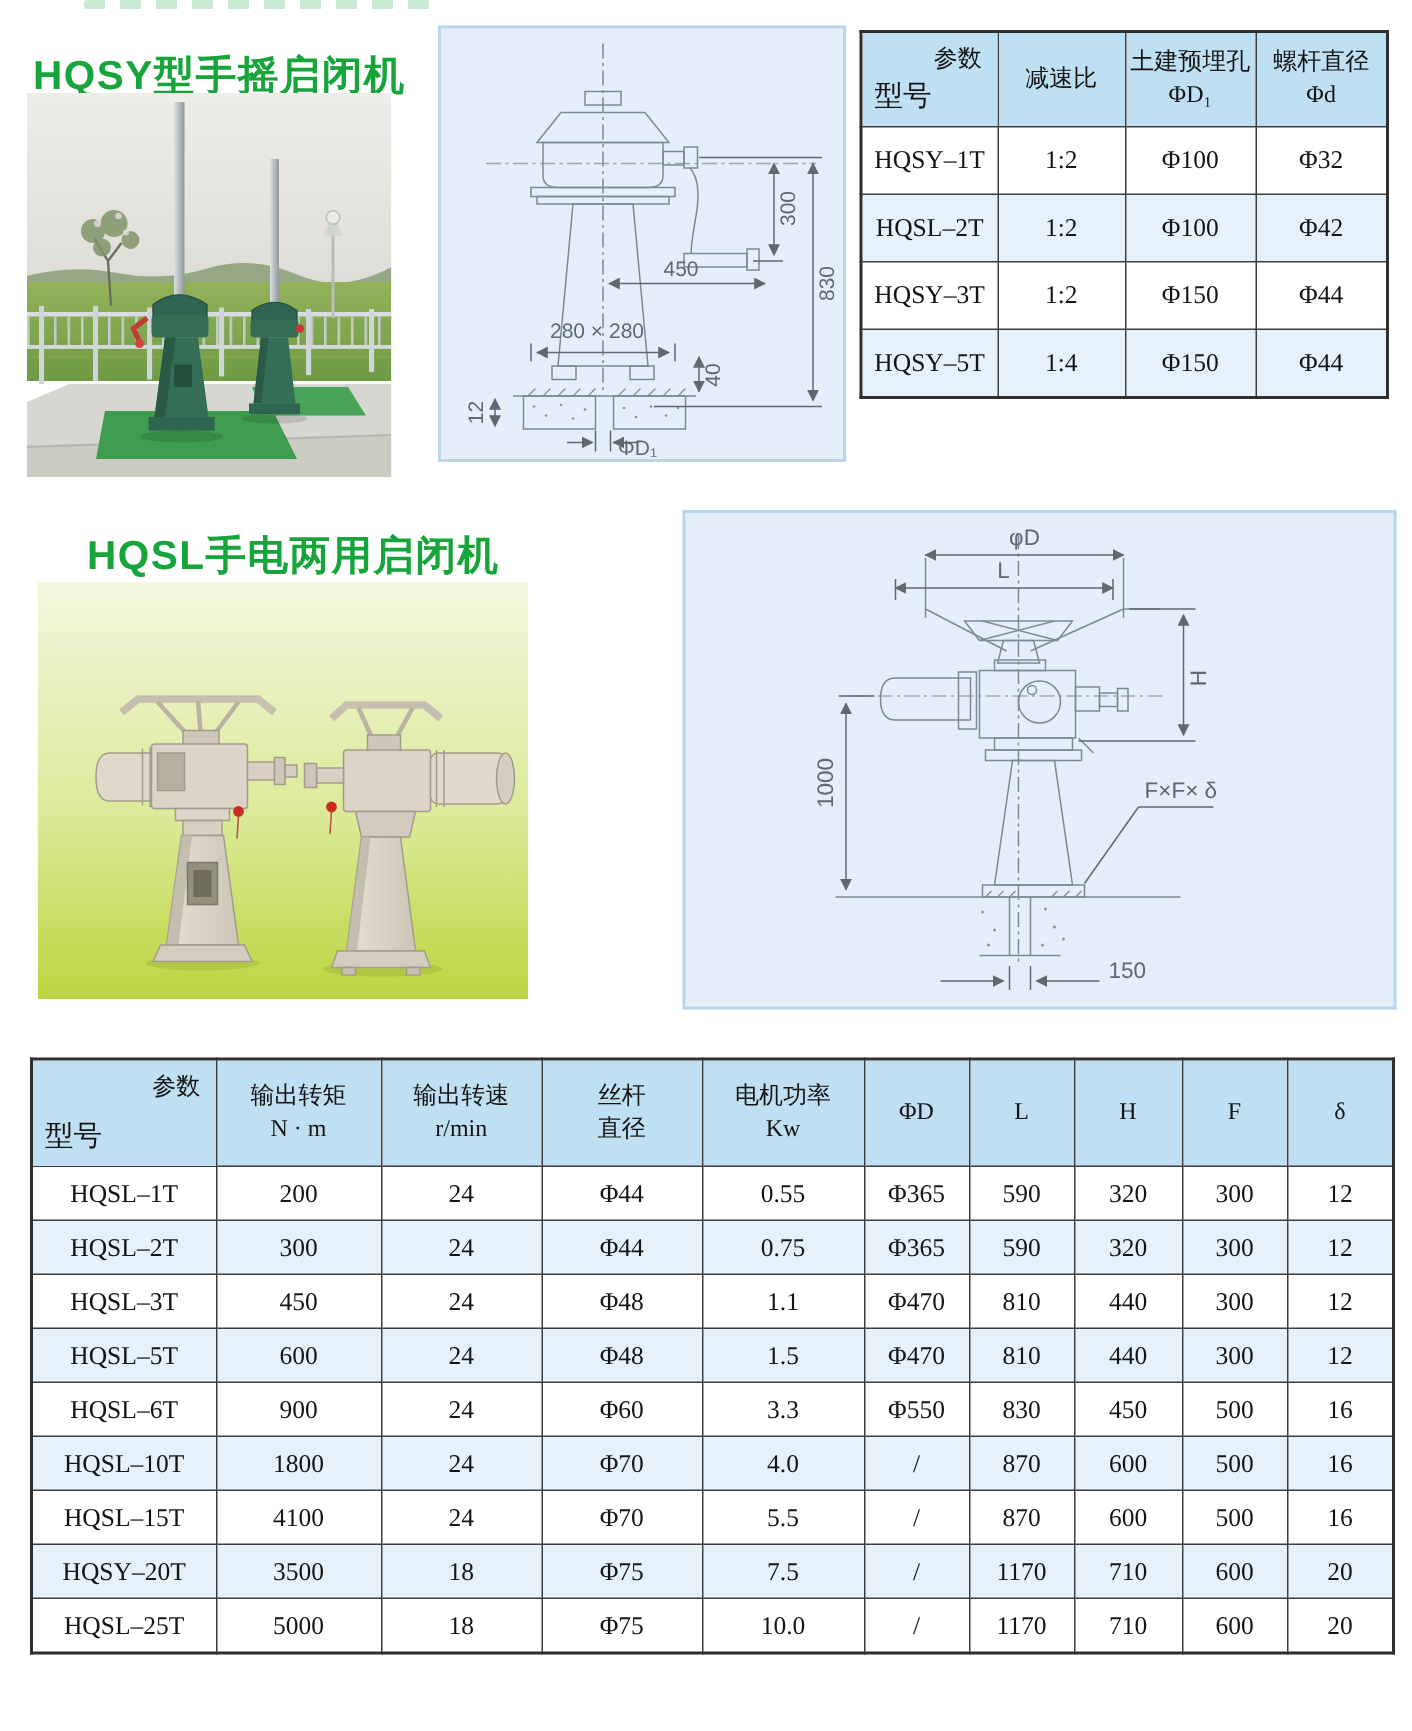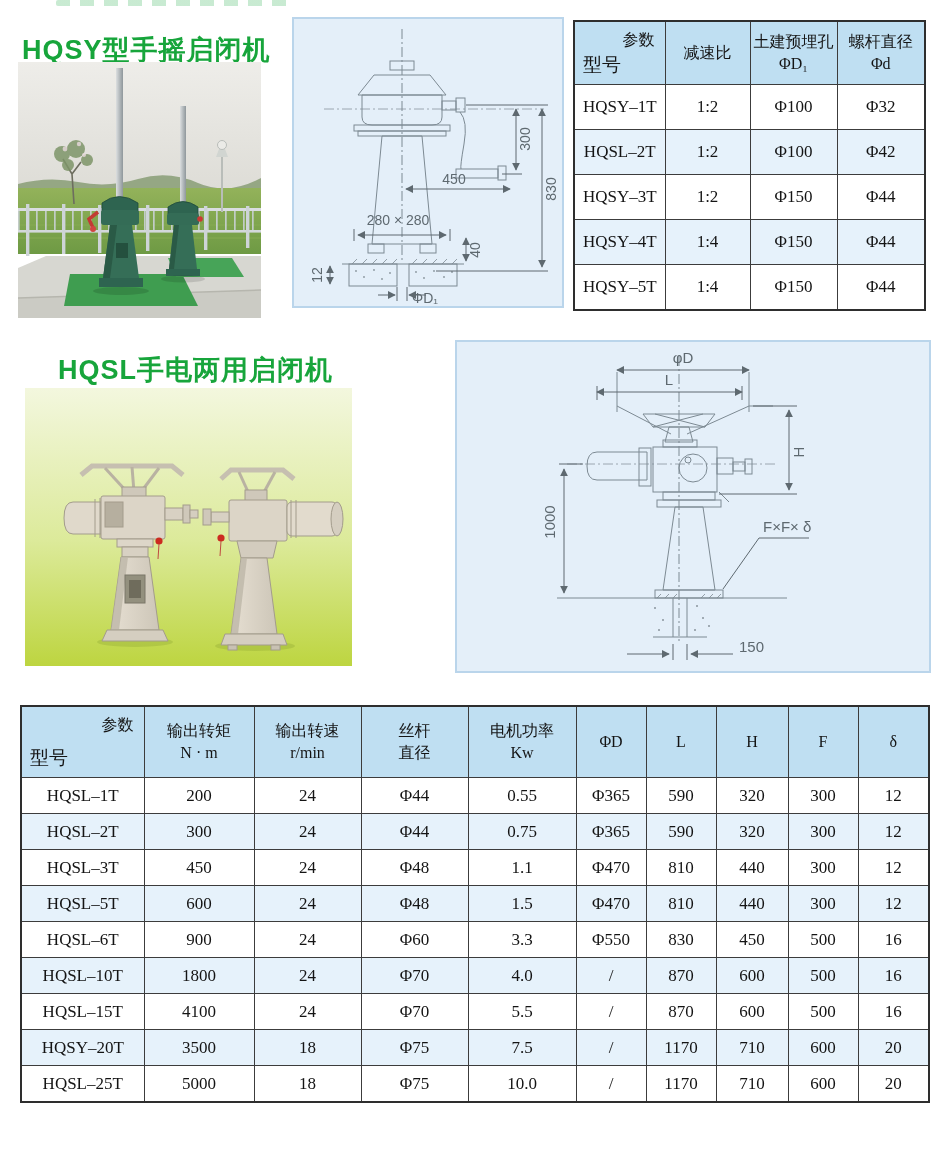--- a/index.html
+++ b/index.html
@@ -277,26 +277,20 @@
         <td>Φ100</td>
         <td>Φ42</td>
       </tr>
       <tr>
         <td>HQSY–3T</td>
         <td>1:2</td>
         <td>Φ150</td>
         <td>Φ44</td>
       </tr>
       <tr>
-        <td>HQSY–4T</td>
-        <td>1:4</td>
-        <td>Φ150</td>
-        <td>Φ44</td>
-      </tr>
-      <tr>
         <td>HQSY–5T</td>
         <td>1:4</td>
         <td>Φ150</td>
         <td>Φ44</td>
       </tr>
     </tbody>
 </table>
 
 <h1 class="sec-title" id="hqsl-title">HQSL手电两用启闭机</h1>
 

